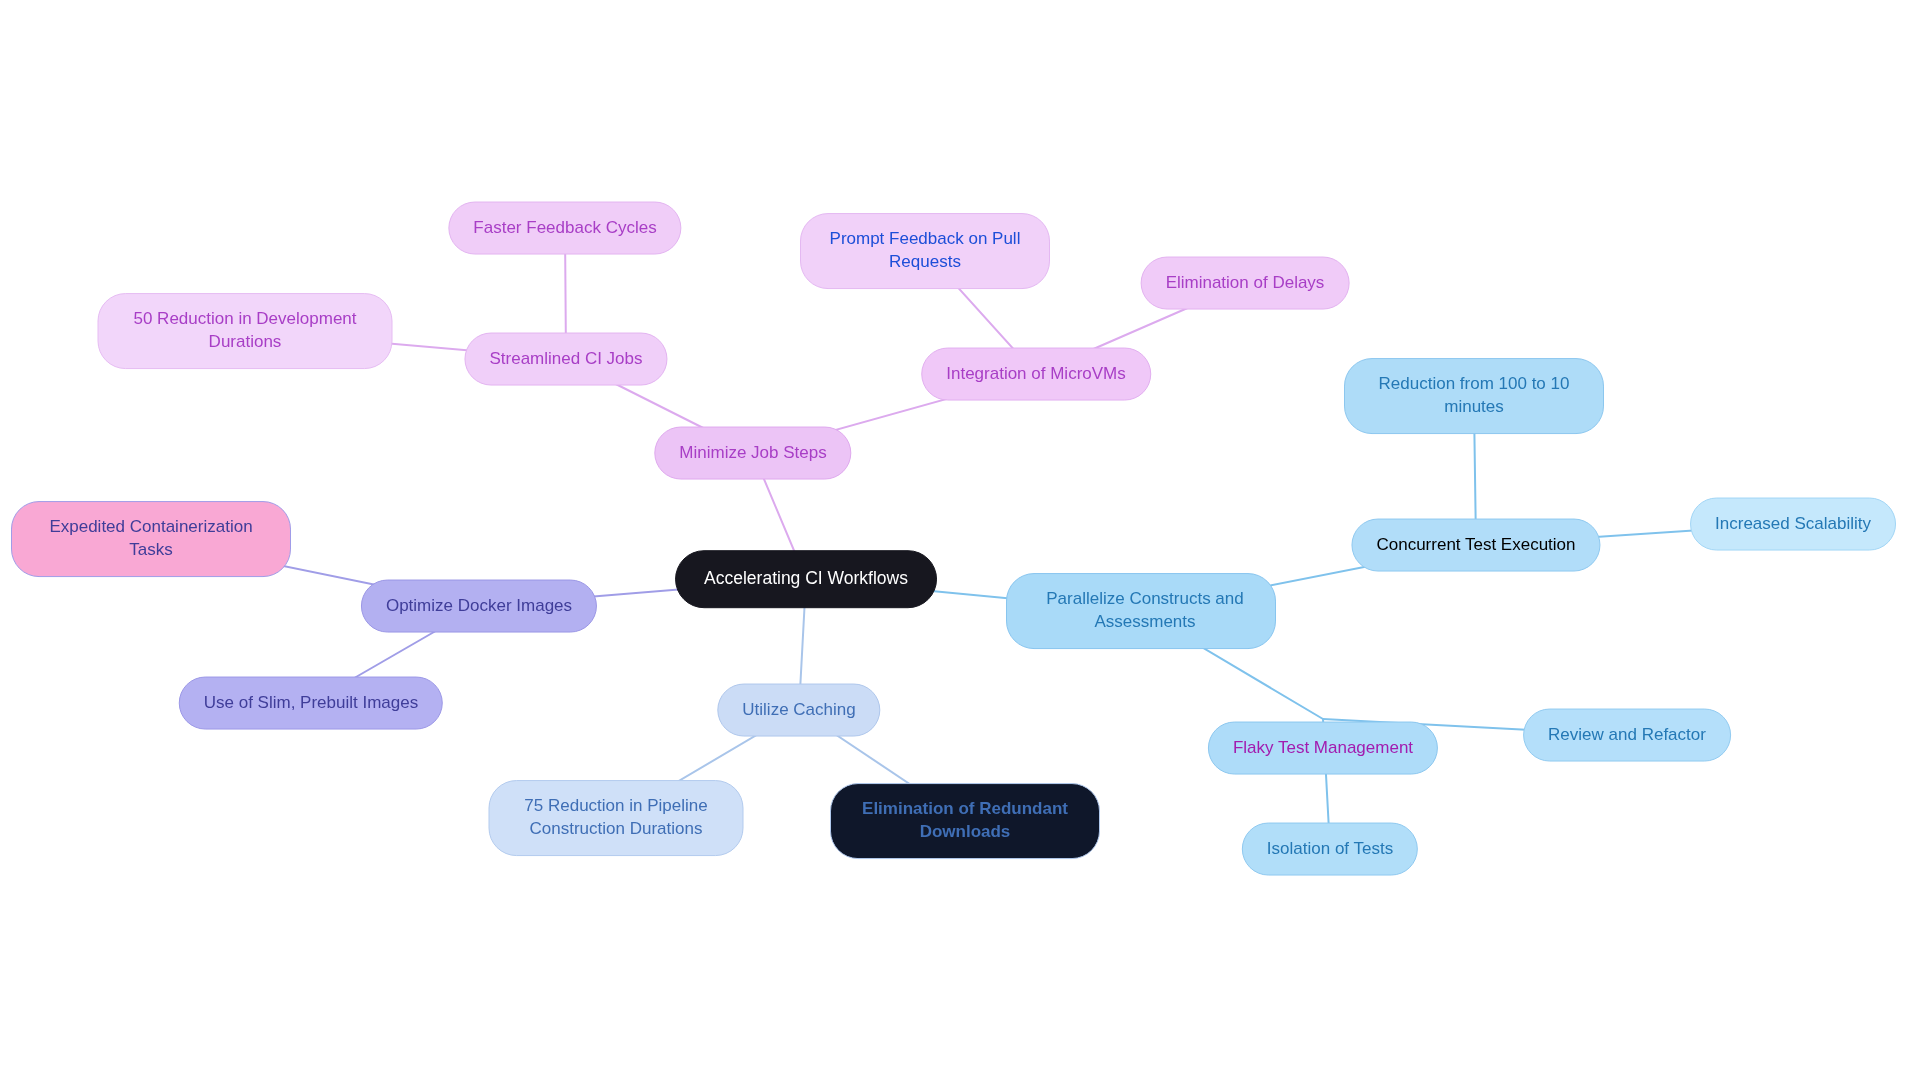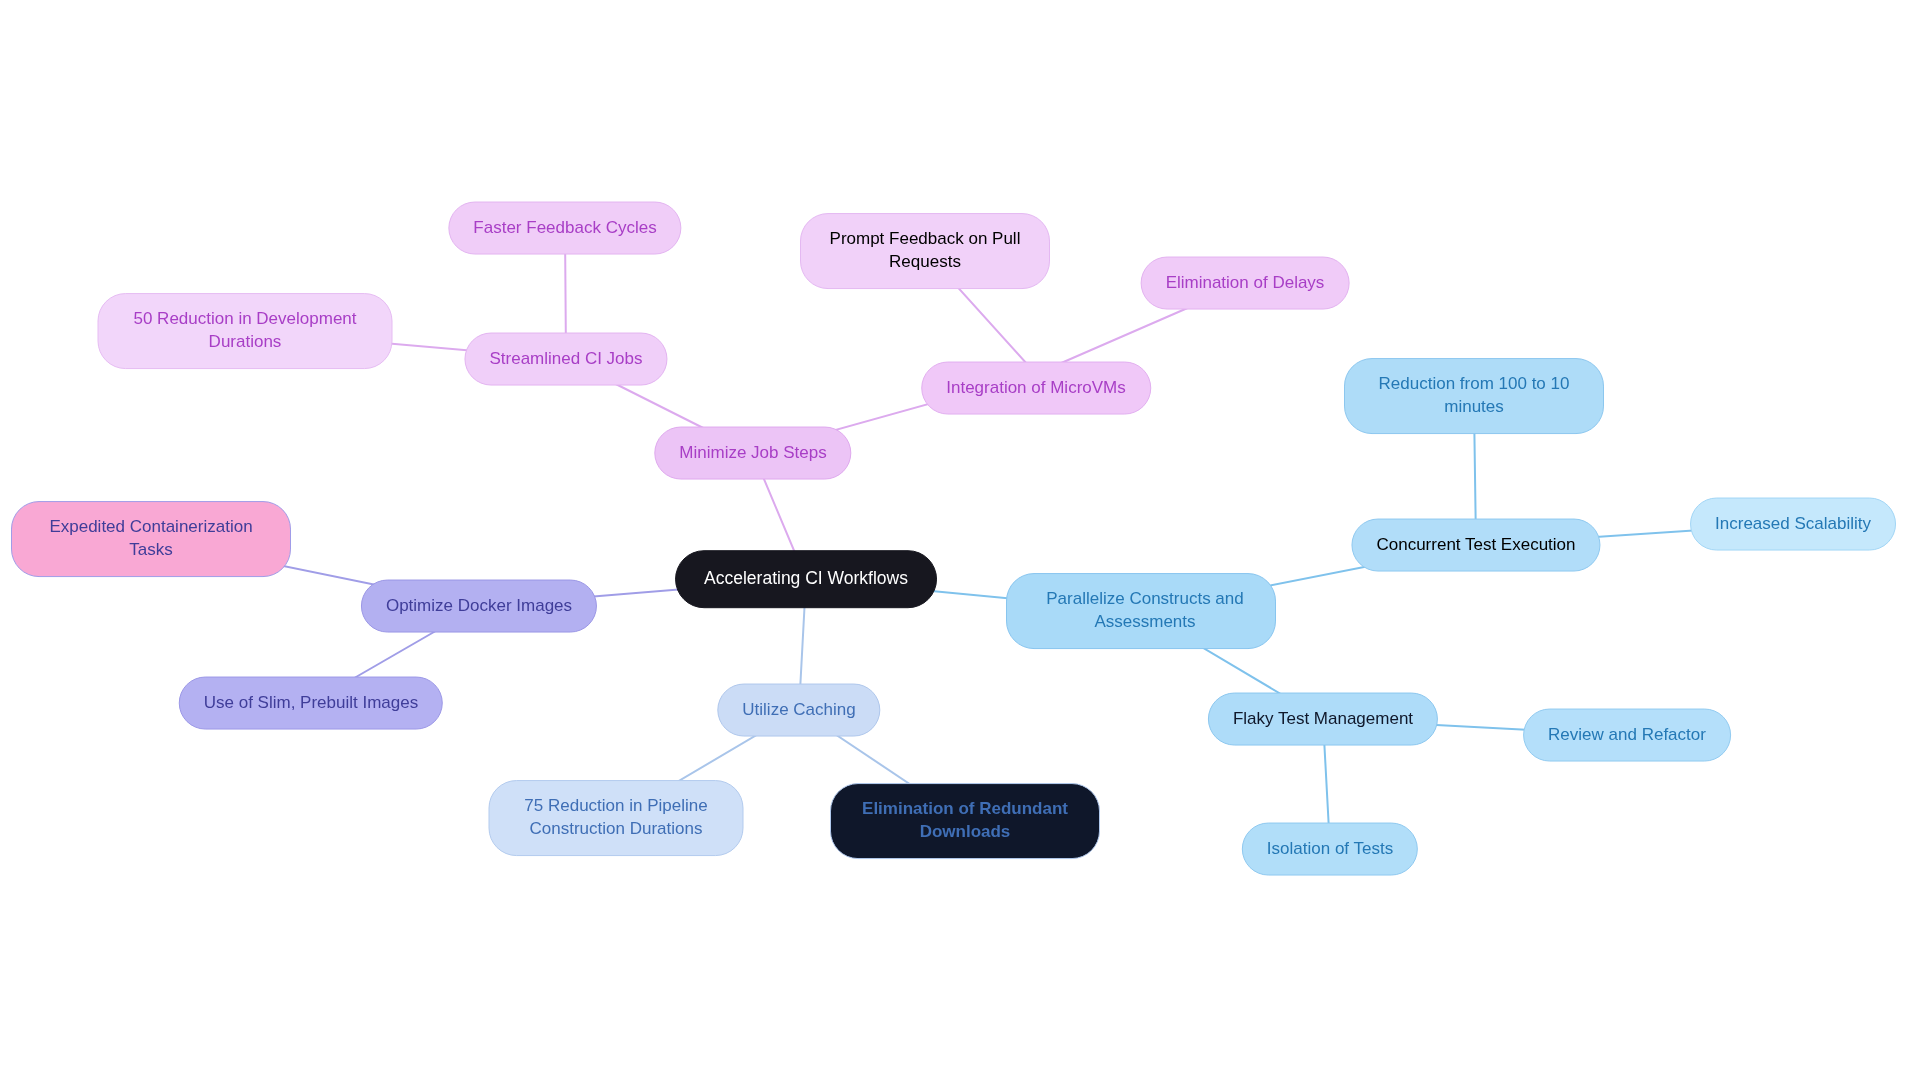--- a/index.html
+++ b/index.html
@@ -66,30 +66,30 @@
       <line x1="1476" y1="545" x2="1793" y2="524" stroke="#7fc2ec" stroke-width="2" stroke-linecap="round"></line>
       <line x1="1323" y1="719" x2="1627" y2="735" stroke="#7fc2ec" stroke-width="2" stroke-linecap="round"></line>
       <line x1="1323" y1="719" x2="1330" y2="849" stroke="#7fc2ec" stroke-width="2" stroke-linecap="round"></line>
     </svg>
   <div>
       <div class="node center" style="left: 806px; top: 579px; white-space: nowrap; background: rgb(23, 23, 31); border-color: rgb(23, 23, 31); color: rgb(255, 255, 255);">Accelerating CI Workflows</div>
       <div class="node" style="left: 753px; top: 453px; white-space: nowrap; background: rgb(236, 196, 246); border-color: rgb(223, 169, 238); color: rgb(168, 62, 198);">Minimize Job Steps</div>
       <div class="node" style="left: 566px; top: 359px; white-space: nowrap; background: rgb(240, 207, 249); border-color: rgb(227, 180, 241); color: rgb(168, 62, 198);">Streamlined CI Jobs</div>
       <div class="node" style="left: 565px; top: 228px; white-space: nowrap; background: rgb(240, 205, 248); border-color: rgb(227, 180, 241); color: rgb(168, 62, 198);">Faster Feedback Cycles</div>
       <div class="node" style="left: 245px; top: 331px; width: 295px; background: rgb(242, 214, 250); border-color: rgb(230, 188, 243); color: rgb(168, 62, 198);">50 Reduction in Development Durations</div>
-      <div class="node" style="left: 1036px; top: 374px; white-space: nowrap; background: rgb(240, 200, 248); border-color: rgb(226, 175, 240); color: rgb(168, 62, 198); margin-top: 14px;">Integration of MicroVMs</div>
-      <div class="node" style="left: 925px; top: 251px; width: 250px; background: rgb(241, 209, 249); border-color: rgb(228, 184, 242); color: #000000;">Prompt Feedback on Pull Requests</div>
+      <div class="node" style="left: 1036px; top: 374px; white-space: nowrap; background: rgb(240, 200, 248); border-color: rgb(226, 175, 240); color: rgb(168, 62, 198);">Integration of MicroVMs</div>
+      <div class="node" style="left: 925px; top: 251px; width: 250px; background: rgb(241, 209, 249); border-color: rgb(228, 184, 242); color: #1d4ed8;">Prompt Feedback on Pull Requests</div>
       <div class="node" style="left: 1245px; top: 283px; white-space: nowrap; background: rgb(240, 203, 248); border-color: rgb(227, 178, 240); color: rgb(168, 62, 198);">Elimination of Delays</div>
       <div class="node" style="left: 479px; top: 606px; white-space: nowrap; background: rgb(179, 176, 241); border-color: rgb(155, 151, 230); color: rgb(63, 61, 153); text-align: right;">Optimize Docker Images</div>
       <div class="node" style="left: 151px; top: 539px; width: 280px; background: #f9a8d4; border-color: rgb(160, 156, 232); color: rgb(63, 61, 153);">Expedited Containerization Tasks</div>
       <div class="node" style="left: 311px; top: 703px; white-space: nowrap; background: rgb(180, 177, 242); border-color: rgb(156, 152, 231); color: rgb(63, 61, 153);">Use of Slim, Prebuilt Images</div>
       <div class="node" style="left: 799px; top: 710px; white-space: nowrap; background: rgb(203, 220, 246); border-color: rgb(175, 199, 236); color: rgb(63, 110, 181);">Utilize Caching</div>
       <div class="node" style="left: 616px; top: 818px; width: 255px; background: rgb(207, 224, 248); border-color: rgb(179, 203, 238); color: rgb(63, 110, 181);">75 Reduction in Pipeline Construction Durations</div>
       <div class="node" style="left: 965px; top: 821px; width: 270px; background: #0f172a; border-color: rgb(177, 201, 238); color: rgb(63, 110, 181); font-weight: bold;">Elimination of Redundant Downloads</div>
       <div class="node" style="left: 1141px; top: 611px; width: 270px; background: rgb(169, 218, 248); border-color: rgb(136, 197, 239); color: rgb(36, 120, 181); padding-left: 32px;">Parallelize Constructs and Assessments</div>
       <div class="node" style="left: 1476px; top: 545px; white-space: nowrap; background: rgb(177, 221, 249); border-color: rgb(143, 201, 240); color: #000000;">Concurrent Test Execution</div>
       <div class="node" style="left: 1474px; top: 396px; width: 260px; background: rgb(174, 220, 248); border-color: rgb(140, 199, 239); color: rgb(36, 120, 181);">Reduction from 100 to 10 minutes</div>
       <div class="node" style="left: 1793px; top: 524px; white-space: nowrap; background: rgb(197, 232, 252); border-color: rgb(162, 214, 246); color: rgb(36, 120, 181);">Increased Scalability</div>
-      <div class="node" style="left: 1323px; top: 719px; white-space: nowrap; background: rgb(174, 220, 249); border-color: rgb(140, 199, 239); color: #0f172a;">Flaky Test Management</div>
+      <div class="node" style="left: 1323px; top: 748px; white-space: nowrap; background: rgb(174, 220, 249); border-color: rgb(140, 199, 239); color: #a21caf;">Flaky Test Management</div>
       <div class="node" style="left: 1627px; top: 735px; white-space: nowrap; background: rgb(180, 223, 250); border-color: rgb(146, 203, 241); color: rgb(36, 120, 181);">Review and Refactor</div>
       <div class="node" style="left: 1330px; top: 849px; white-space: nowrap; background: rgb(177, 222, 249); border-color: rgb(143, 201, 240); color: rgb(36, 120, 181);">Isolation of Tests</div>
     </div>
 </div>
 
 </body></html>

